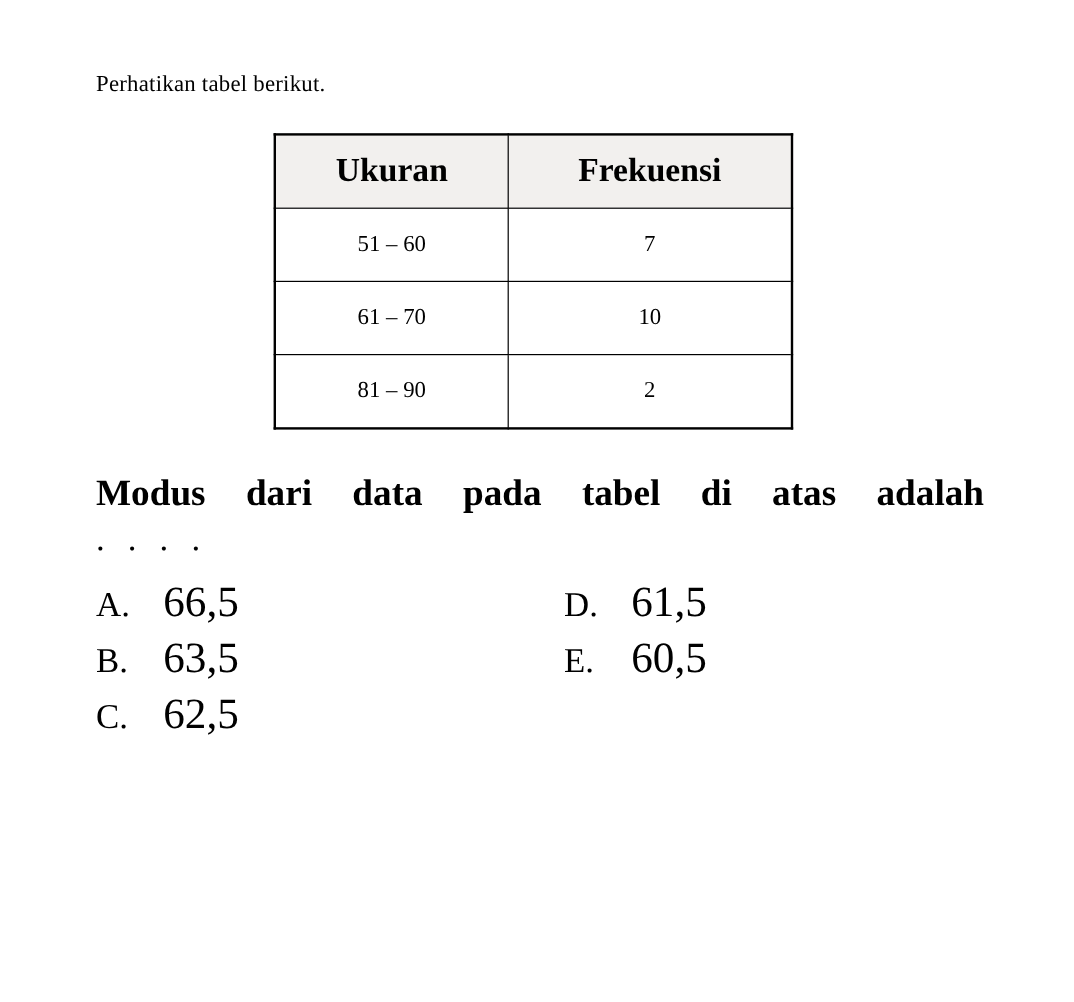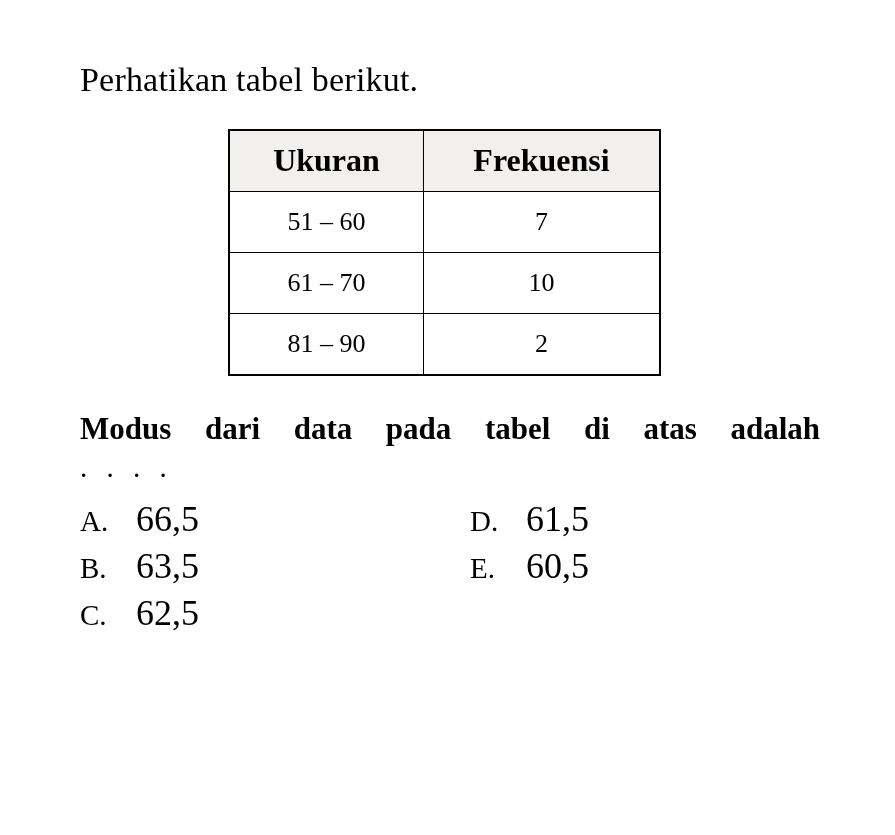--- a/index.html
+++ b/index.html
@@ -15,21 +15,21 @@
     overflow: hidden;
   }
   .page {
     position: relative;
     width: 895px;
     height: 835px;
     box-sizing: border-box;
     padding: 60px 70px 0 80px;
   }
   .prompt {
-    font-size: 34px;
+    font-size: 19px;
     line-height: 1.2;
     margin: 0 0 28px 0;
     letter-spacing: 0.2px;
   }
   .table-wrap {
     margin: 0 0 0 148px;
   }
   table.freq {
     border-collapse: collapse;
     border: 2px solid #000;
@@ -39,25 +39,25 @@
     border: 1px solid #000;
     text-align: center;
     font-size: 26px;
     padding: 0;
     height: 60px;
     vertical-align: middle;
   }
   table.freq th {
     font-weight: bold;
     background: #f2f0ee;
-    font-size: 32px;
+    font-size: 28px;
   }
   table.freq th.col-ukuran, table.freq td.col-ukuran { width: 193px; }
   table.freq th.col-frek, table.freq td.col-frek { width: 235px; }
-  table.freq tbody td { font-size: 26px; }
+  table.freq tbody td { font-size: 19px; }
   .question {
     font-size: 31px;
     line-height: 1.25;
     margin: 34px 0 0 0;
     text-align: justify;
     text-align-last: justify;
     width: 740px;
     font-weight: bold;
   }
   .dots {

